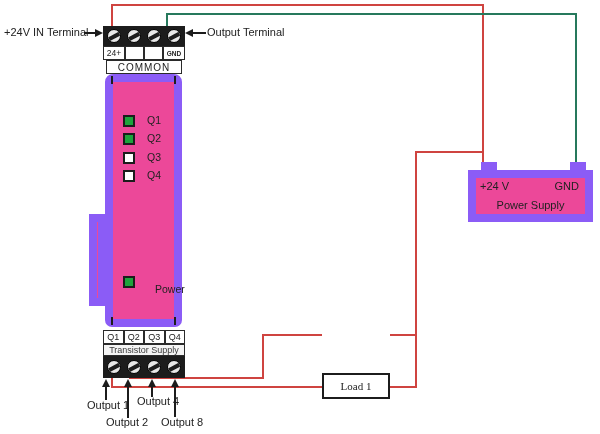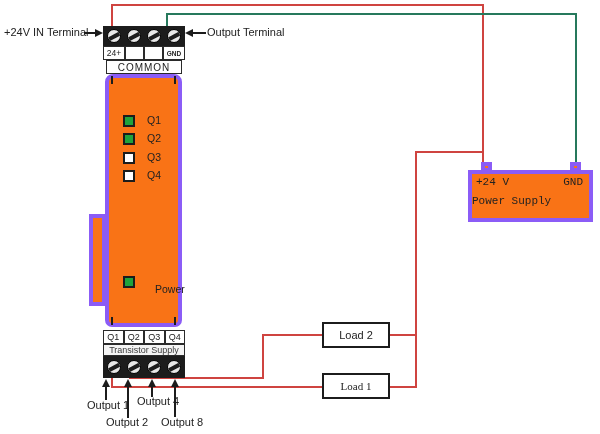--- a/index.html
+++ b/index.html
@@ -5,21 +5,21 @@
   html,body{margin:0;padding:0;background:#fff;}
   .canvas{
     position:relative;width:600px;height:434px;background:#ffffff;
     font-family:"Liberation Sans", sans-serif;color:#222;overflow:hidden;
   }
   
   .wire{position:absolute;z-index:1;}
   .wire-red{background:var(--wire-red,#cf4440);}
   .wire-green{background:var(--wire-green,#26795c);}
   
-  .outline{border:4px solid #8b5cf6;background:#f97316;box-sizing:border-box;position:absolute;z-index:2;font-family:Liberation Mono, monospace;}
+  .outline{border:8px solid #8b5cf6;background:#ec4899;box-sizing:border-box;position:absolute;z-index:2;}
   .thin-outline{border:1.5px solid #2a2a2a;background:#fff;box-sizing:border-box;position:absolute;z-index:2;}
   
   .screw-strip{position:absolute;z-index:2;background:#1c1c1c;display:flex;align-items:center;justify-content:space-around;box-sizing:border-box;padding:0 1px;}
   .screw{width:14px;height:14px;border-radius:50%;background:#e8e8e8;border:1px solid #000;position:relative;overflow:hidden;box-sizing:border-box;}
   .screw::after{content:"";position:absolute;left:-3px;top:4px;width:20px;height:3.5px;background:#1c1c1c;transform:rotate(-28deg);}
   
   .cell-row{position:absolute;display:flex;z-index:2;}
   .cell{border:1.5px solid #2a2a2a;background:#fff;box-sizing:border-box;display:flex;align-items:center;justify-content:center;color:#222;}
   
   .led{position:absolute;width:12px;height:12px;border:2px solid #1c1c1c;box-sizing:border-box;z-index:3;background:var(--led-off,#fff);}
@@ -129,28 +129,25 @@
   <div class="ann" style="left:106px;top:416px;">Output 2</div>
 
   <div class="arrow-up" style="left:148px;top:379px;"></div>
   <div class="ann-line" style="left:151px;top:386px;width:1.5px;height:11px;"></div>
   <div class="ann" style="left:137px;top:395px;">Output 4</div>
 
   <div class="arrow-up" style="left:171px;top:379px;"></div>
   <div class="ann-line" style="left:174px;top:386px;width:1.5px;height:31px;"></div>
   <div class="ann" style="left:161px;top:416px;">Output 8</div>
 
-  <div class="label-box" style="left:322px;top:322px;width:68px;height:26px;">
-    <span>Load 2</span>
-  </div>
   <div class="label-box" style="left:322px;top:373px;width:68px;height:26px;font-family:Liberation Serif, serif;">
     <span>Load 1</span>
   </div>
 
   <div class="outline" style="left:481px;top:162px;width:11px;height:10px;"></div>
   <div class="outline" style="left:570px;top:162px;width:11px;height:10px;"></div>
   <div class="outline" style="left:468px;top:170px;width:125px;height:52px;">
     <span class="ann" style="left:4px;top:2px;">+24 V</span>
     <span class="ann" style="right:6px;top:2px;">GND</span>
-    <span class="ann" style="left:0;right:0;top:21px;text-align:left;">Power Supply</span>
+    <span class="ann" style="left:0;right:0;top:21px;text-align:center;">Power Supply</span>
   </div>
 
 </div>
 
 </body></html>

